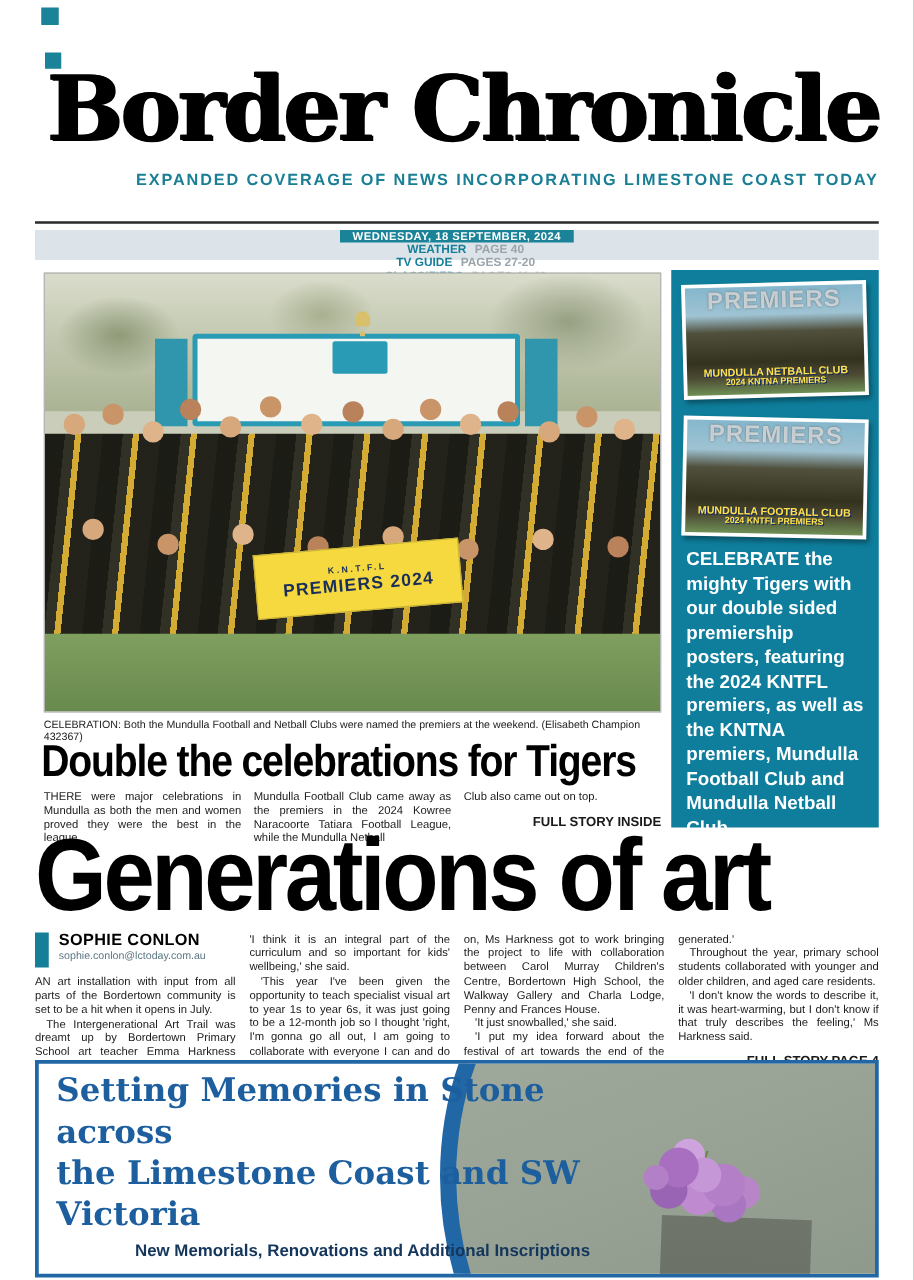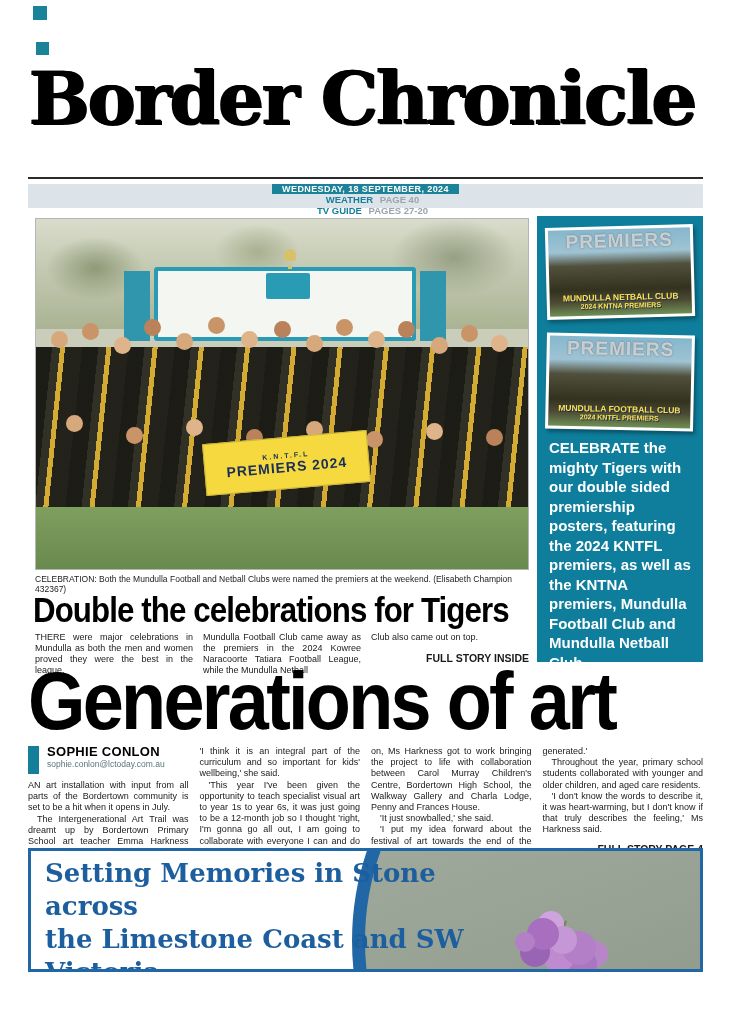--- a/index.html
+++ b/index.html
@@ -6,21 +6,21 @@
   html,body { background:#888; }
   #page {
     position:relative; width:731px; height:1024px; background:#fff;
     font-family:"Liberation Sans", sans-serif; color:#1a1a1a; overflow:hidden;
     margin:0 auto;
   }
   
   .corner-sq { position:absolute; background:#1a8398; }
   .sq1 { left:33px; top:6px; width:14px; height:14px; }
   .sq2 { left:36px; top:42px; width:13px; height:13px; }
-  .masthead { position:absolute; left:28px; top:52px; width:675px; text-align:left; }
+  .masthead { position:absolute; left:28px; top:40px; width:675px; text-align:right; }
   .mast-title {
     font-family:"DejaVu Serif", serif; font-weight:bold; font-size:72px;
     letter-spacing:-2px; color:#000; line-height:1.3; white-space:nowrap;
     text-shadow:1px 0 #000, 2px 1px 0 #000;
   }
   .mast-tagline {
     margin-top:2px; color:#1a7f95; font-weight:bold; font-size:13px; letter-spacing:1.5px;
   }
   .mast-rule { position:absolute; left:28px; top:177px; width:675px; height:2px; background:#2b2b2b; }
   
@@ -104,21 +104,21 @@
     transform:scale(.9,1); transform-origin:0 0; line-height:1.0; }
   .art-body { position:absolute; left:28px; top:746px; width:675px; display:flex; gap:11px; }
   .art-col { flex:1; font-size:9px; line-height:11.2px; text-align:justify; }
   .art-col p + p { text-indent:9px; }
   .byline-row { display:flex; align-items:flex-start; margin-bottom:6px; }
   .byline-sq { width:11px; height:28px; background:#157f99; margin-right:8px; flex:none; }
   .byline-name { font-size:13px; font-weight:bold; letter-spacing:.3px; color:#000; }
   .byline-email { font-size:8.5px; color:#5b7680; margin-top:2px; }
   .art-more { font-weight:bold; font-size:10.5px; text-align:right; margin-top:8px; }
   
-  .ad { position:absolute; left:28px; top:848px; width:675px; height:124px;
+  .ad { position:absolute; left:28px; top:848px; width:675px; height:174px;
     border:3px solid #2166a5; background:#fff; overflow:hidden; }
   .ad-left { position:absolute; left:14px; top:6px; width:490px; }
   .ad-h { font-family:"DejaVu Serif", serif; font-weight:bold; color:#1d5f9e;
     font-size:26px; line-height:33px; }
   .ad-sub { margin-top:4px; text-align:center; font-weight:bold; font-size:13.5px; color:#14365c; }
   .ad-bottom { position:absolute; left:14px; top:108px; width:520px; display:flex; align-items:flex-start; }
   .ad-logo { position:relative; width:66px; height:44px; flex:none; }
   .ad-logo-blue { position:absolute; left:0; top:0; width:46px; height:40px; background:#2166a5; }
   .ad-logo-stone { position:absolute; left:16px; top:16px; width:44px; height:30px;
     background:#c3c6c8; transform:rotate(-6deg); box-shadow:1px 1px 2px rgba(0,0,0,.3); }
@@ -146,20 +146,21 @@
 </style>
 </head>
 <body>
 
 <div id="page">
 
   <div class="corner-sq sq1"></div>
   <div class="corner-sq sq2"></div>
   <div class="masthead">
     <div class="mast-title">Border Chronicle</div>
+    <div class="mast-tagline">EXPANDED COVERAGE OF NEWS INCORPORATING LIMESTONE COAST TODAY</div>
   </div>
   <div class="mast-rule"></div>
 
   <div class="infobar">
     <div class="date-box">WEDNESDAY, 18 SEPTEMBER, 2024</div>
     <div class="info-item">
       <span class="info-label">WEATHER</span>
       <span class="info-pages">PAGE 40</span>
     </div>
     <div class="info-item">

